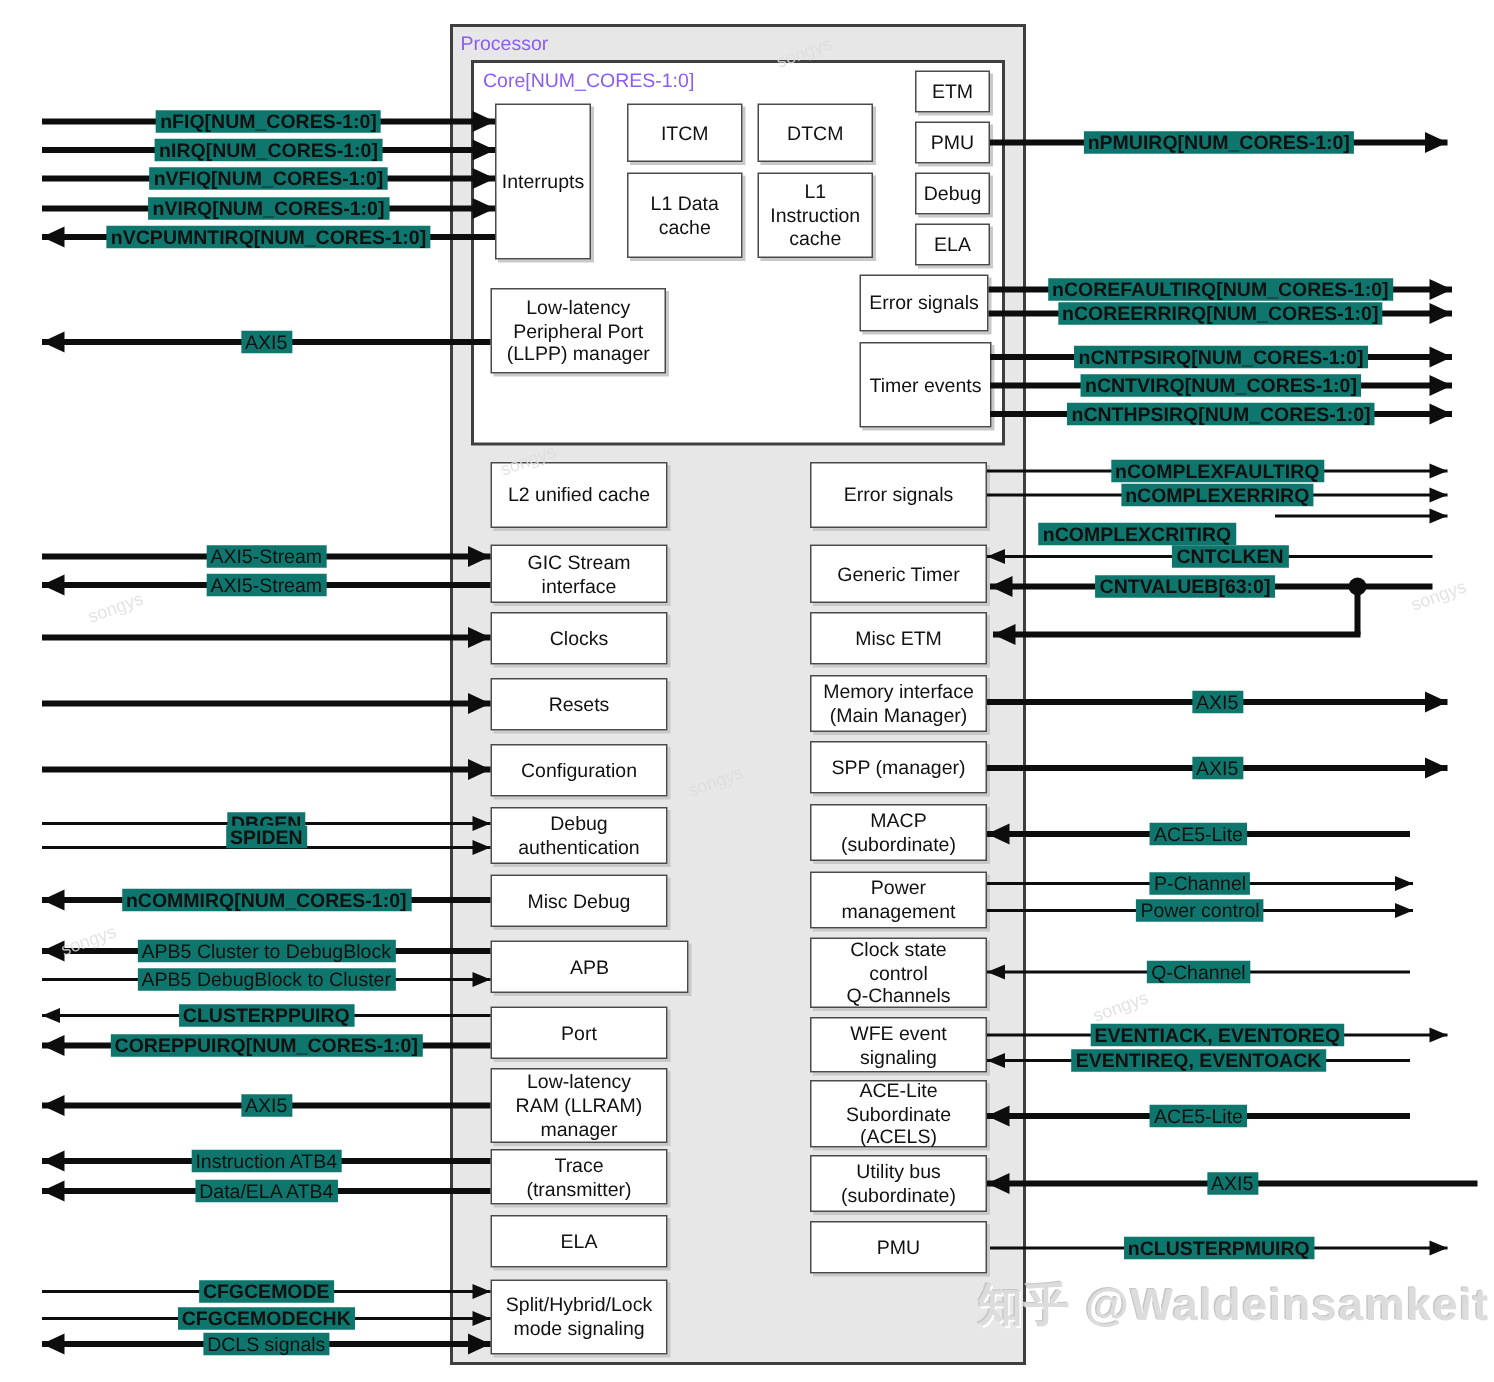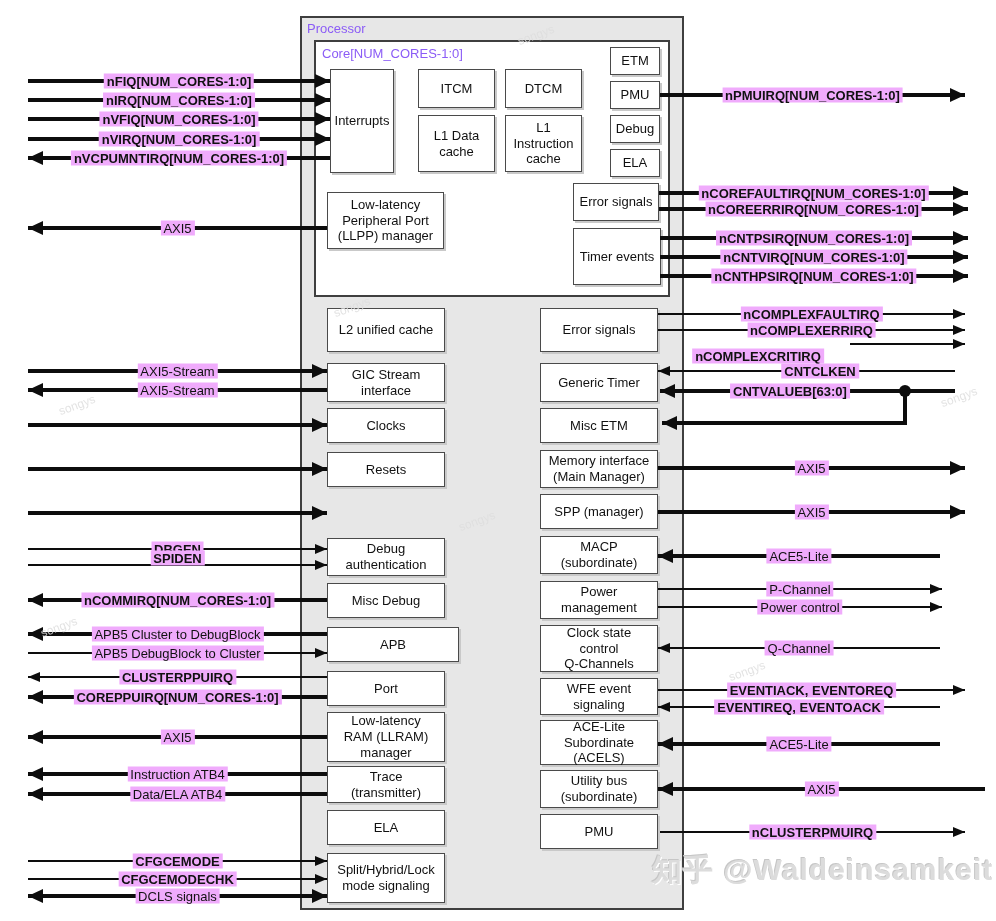--- a/index.html
+++ b/index.html
@@ -13,21 +13,21 @@
   .block{
     position:absolute;background:#fff;border:1.5px solid #4a4a4a;box-sizing:border-box;
     box-shadow:2px 2px 0 #c9c9c9;
     display:flex;align-items:center;justify-content:center;text-align:center;
     font-size:13px;line-height:1.22;white-space:pre-line;padding:1px 2px;
   }
   .sig-line{position:absolute;background:#0d0d0d;}
   .sig-head{position:absolute;width:0;height:0;}
   .sig-label{
     position:absolute;transform:translate(-50%,-50%);
-    background:#f0abfc;padding:0 3px;font-size:13px;line-height:15px;white-space:nowrap;z-index:6;
+    background:#0f766e;padding:0 3px;font-size:13px;line-height:15px;white-space:nowrap;z-index:6;
   }
   .sig-label.bold{font-weight:700;}
   .dot{position:absolute;background:#0d0d0d;border-radius:50%;z-index:5;}
   .wm-main{
     position:absolute;left:652px;top:850px;font-size:30px;font-weight:700;letter-spacing:1px;
     color:#dcdcdc;text-shadow:1px 1px 0 #ffffff,-1px -1px 0 #c6c6c6;z-index:9;white-space:nowrap;
   }
   .wm-faint{
     position:absolute;font-size:12px;color:#dedede;transform:rotate(-20deg);
     z-index:8;white-space:nowrap;opacity:.85;
@@ -62,20 +62,21 @@
       <div class="block" style="left: 327px; top: 192px; width: 117px; height: 57px;">Low-latency
 Peripheral Port
 (LLPP) manager</div>
       <div class="block" style="left: 573px; top: 183px; width: 86px; height: 38px;">Error signals</div>
       <div class="block" style="left: 573px; top: 228px; width: 88px; height: 57px;">Timer events</div>
       <div class="block" style="left: 327px; top: 308px; width: 118px; height: 44px;">L2 unified cache</div>
       <div class="block" style="left: 327px; top: 363px; width: 118px; height: 39px;">GIC Stream
 interface</div>
       <div class="block" style="left: 327px; top: 408px; width: 118px; height: 35px;">Clocks</div>
       <div class="block" style="left: 327px; top: 452px; width: 118px; height: 35px;">Resets</div>
+      <div class="block" style="left: 327px; top: 496px; width: 118px; height: 35px;">Configuration</div>
       <div class="block" style="left: 327px; top: 538px; width: 118px; height: 38px;">Debug
 authentication</div>
       <div class="block" style="left: 327px; top: 583px; width: 118px; height: 35px;">Misc Debug</div>
       <div class="block" style="left: 327px; top: 627px; width: 132px; height: 35px;">APB</div>
       <div class="block" style="left: 327px; top: 671px; width: 118px; height: 35px;">Port</div>
       <div class="block" style="left: 327px; top: 712px; width: 118px; height: 50px;">Low-latency
 RAM (LLRAM)
 manager</div>
       <div class="block" style="left: 327px; top: 766px; width: 118px; height: 37px;">Trace
 (transmitter)</div>

